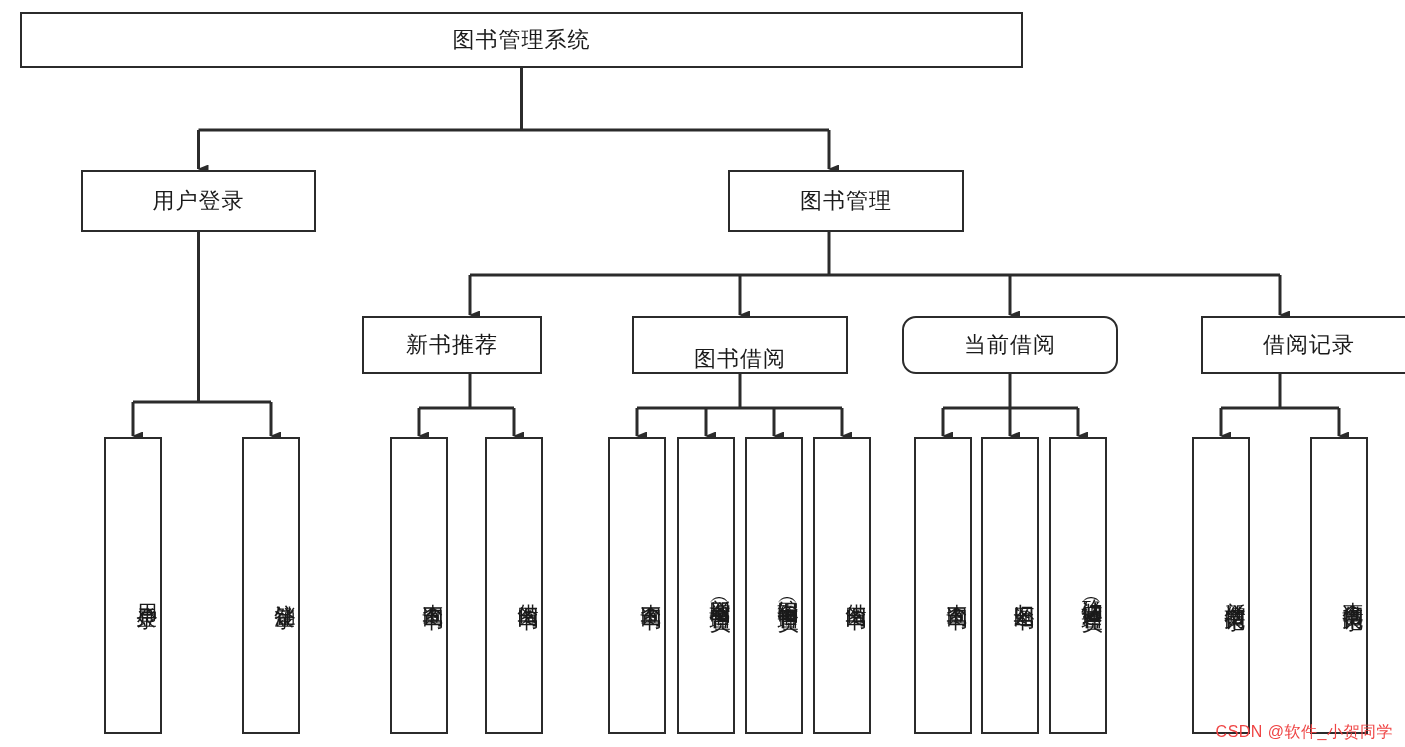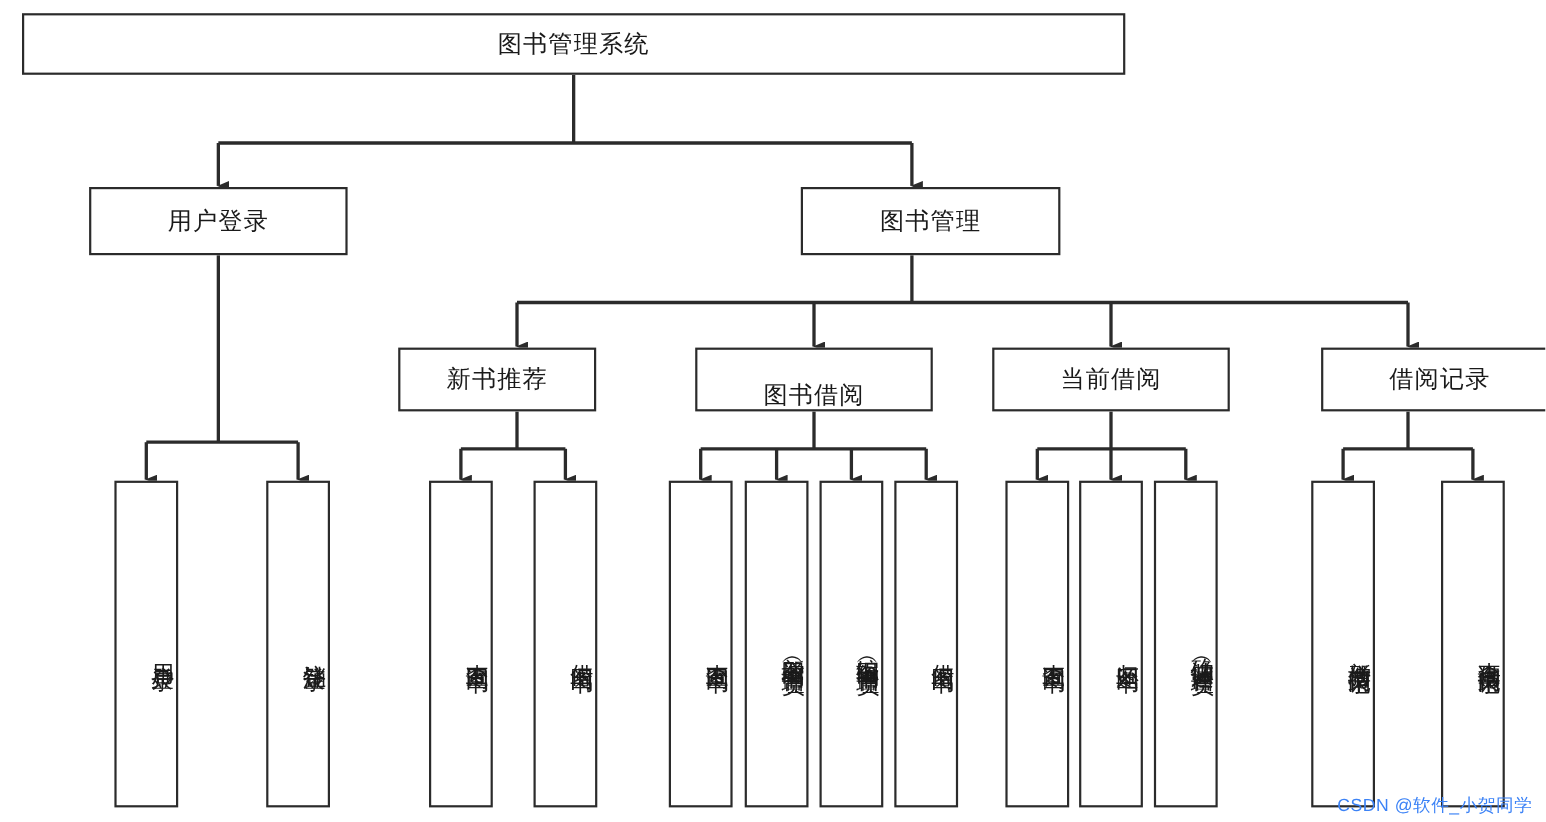--- a/index.html
+++ b/index.html
@@ -53,21 +53,21 @@
   }
   .node-label {
     display: block;
     white-space: nowrap;
   }
   #watermark {
     position: absolute;
     right: 12px;
     bottom: 4px;
     font-size: 16px;
-    color: #3b82f6;
+    color: #ef4444;
     letter-spacing: 0.5px;
     white-space: nowrap;
     user-select: none;
   }
 </style>
 </head>
 <body>
 
 <div id="diagram-root">
 
@@ -124,21 +124,21 @@
   <div class="node horizontal" style="left: 711px; top: 170px; width: 236px; height: 62px; margin-left: 17px;">
     <span class="node-label">图书管理</span>
   </div>
 
   <div class="node horizontal" style="left: 362px; top: 316px; width: 180px; height: 58px;">
     <span class="node-label">新书推荐</span>
   </div>
   <div class="node horizontal" style="left: 632px; top: 316px; width: 216px; height: 58px; align-items: flex-end;">
     <span class="node-label">图书借阅</span>
   </div>
-  <div class="node horizontal" style="left: 902px; top: 316px; width: 216px; height: 58px;">
+  <div class="node horizontal" style="left: 902px; top: 316px; width: 216px; height: 58px; border-radius: 14px;">
     <span class="node-label">当前借阅</span>
   </div>
   <div class="node horizontal" style="left: 1201px; top: 316px; width: 216px; height: 58px;">
     <span class="node-label">借阅记录</span>
   </div>
 
   <div class="node vertical" style="left: 104px; top: 437px; width: 58px; height: 297px;">
     <span class="node-label">用户登录</span>
   </div>
   <div class="node vertical" style="left: 242px; top: 437px; width: 58px; height: 297px;">

